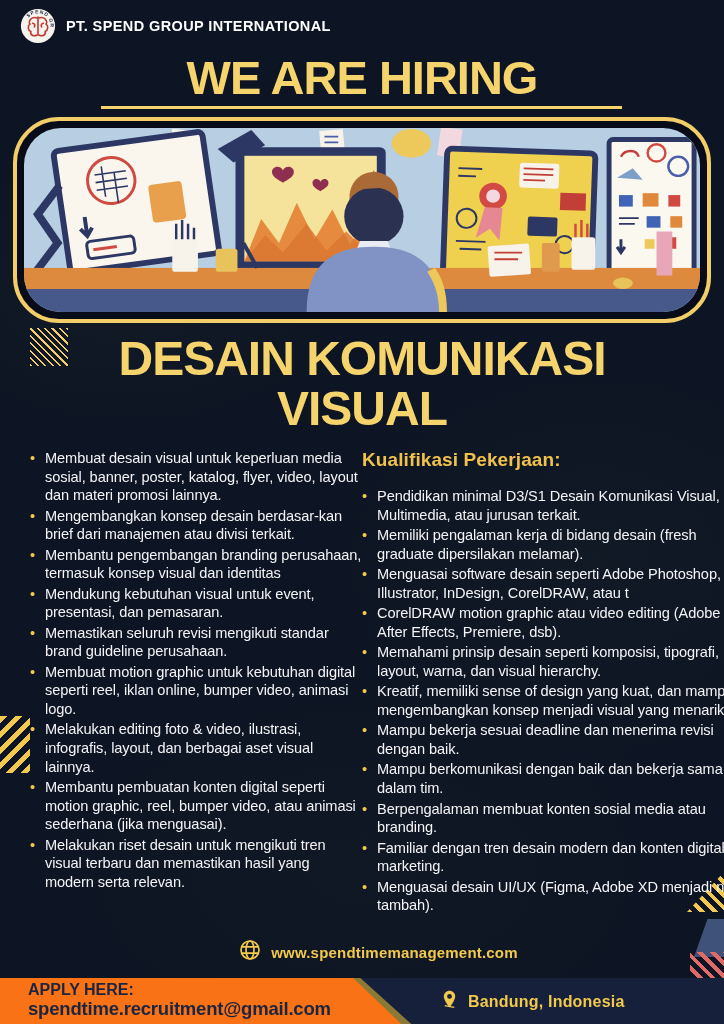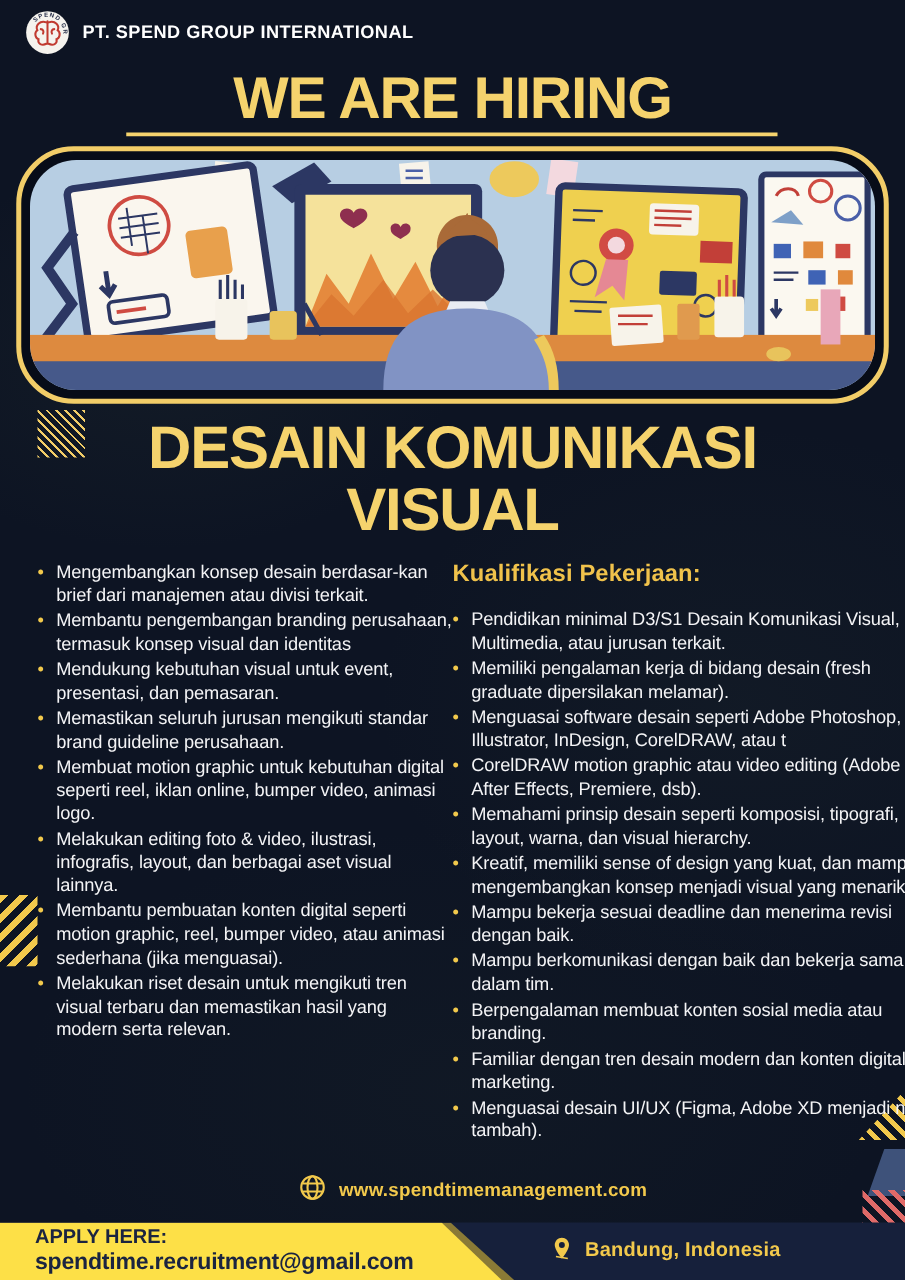--- a/index.html
+++ b/index.html
@@ -49,21 +49,21 @@
     background:repeating-linear-gradient(45deg,#e06a68 0 4px,transparent 4px 9px);}
   .blue-hook{position:absolute;top:988px;left:686px;width:38px;height:36px;
     background:radial-gradient(circle at 100% 115%,transparent 0 9px,#a9cce9 9px 30px,transparent 30px);}
   
   .website-row{position:absolute;top:938px;left:16px;width:100%;display:flex;justify-content:center;
     align-items:center;gap:9px;}
   .website-row .txt{font-size:15px;font-weight:700;color:#f2c94c;letter-spacing:.2px;}
   .bottom-bar{position:absolute;top:978px;left:0;width:724px;height:46px;background:#16203b;}
   .apply-back{position:absolute;top:0;left:0;width:424px;height:46px;background:#8a7a36;
     clip-path:polygon(0 0,85% 0,97% 100%,0 100%);}
-  .apply-box{position:absolute;top:0;left:0;width:418px;height:46px;background:#fde047;
+  .apply-box{position:absolute;top:0;left:0;width:418px;height:46px;background:#f97316;
     clip-path:polygon(0 0,84.5% 0,96% 100%,0 100%);box-sizing:border-box;padding:3px 0 0 28px;}
   .apply-label{font-size:16px;font-weight:800;color:#1b2440;line-height:1.15;}
   .apply-email{font-size:18.5px;font-weight:800;color:#1b2440;line-height:1.1;letter-spacing:-.2px;}
   .location{position:absolute;top:50%;left:440px;transform:translateY(-50%);
     display:flex;align-items:center;gap:9px;}
   .location .txt{font-size:16px;font-weight:700;color:#f2c94c;letter-spacing:.2px;}
 </style>
 </head>
 <body>
 
@@ -188,28 +188,29 @@
   <div class="blue-hook"></div>
 
   <h2 class="position">
     <span>DESAIN KOMUNIKASI</span><br>
     <span>VISUAL</span>
   </h2>
 
   <section class="col left">
     <ul>
 
+        <li><span>Membuat desain visual untuk keperluan media sosial, banner, poster, katalog, flyer, video, layout dan materi promosi lainnya.</span></li>
 
         <li><span>Mengembangkan konsep desain berdasar-kan brief dari manajemen atau divisi terkait.</span></li>
 
         <li><span>Membantu pengembangan branding perusahaan, termasuk konsep visual dan identitas</span></li>
 
         <li><span>Mendukung kebutuhan visual untuk event, presentasi, dan pemasaran.</span></li>
 
-        <li><span>Memastikan seluruh jurusan mengikuti standar brand guideline perusahaan.</span></li>
+        <li><span>Memastikan seluruh revisi mengikuti standar brand guideline perusahaan.</span></li>
 
         <li><span>Membuat motion graphic untuk kebutuhan digital seperti reel, iklan online, bumper video, animasi logo.</span></li>
 
         <li><span>Melakukan editing foto &amp; video, ilustrasi, infografis, layout, dan berbagai aset visual lainnya.</span></li>
 
         <li><span>Membantu pembuatan konten digital seperti motion graphic, reel, bumper video, atau animasi sederhana (jika menguasai).</span></li>
 
         <li><span>Melakukan riset desain untuk mengikuti tren visual terbaru dan memastikan hasil yang modern serta relevan.</span></li>
       </ul>
   </section>

